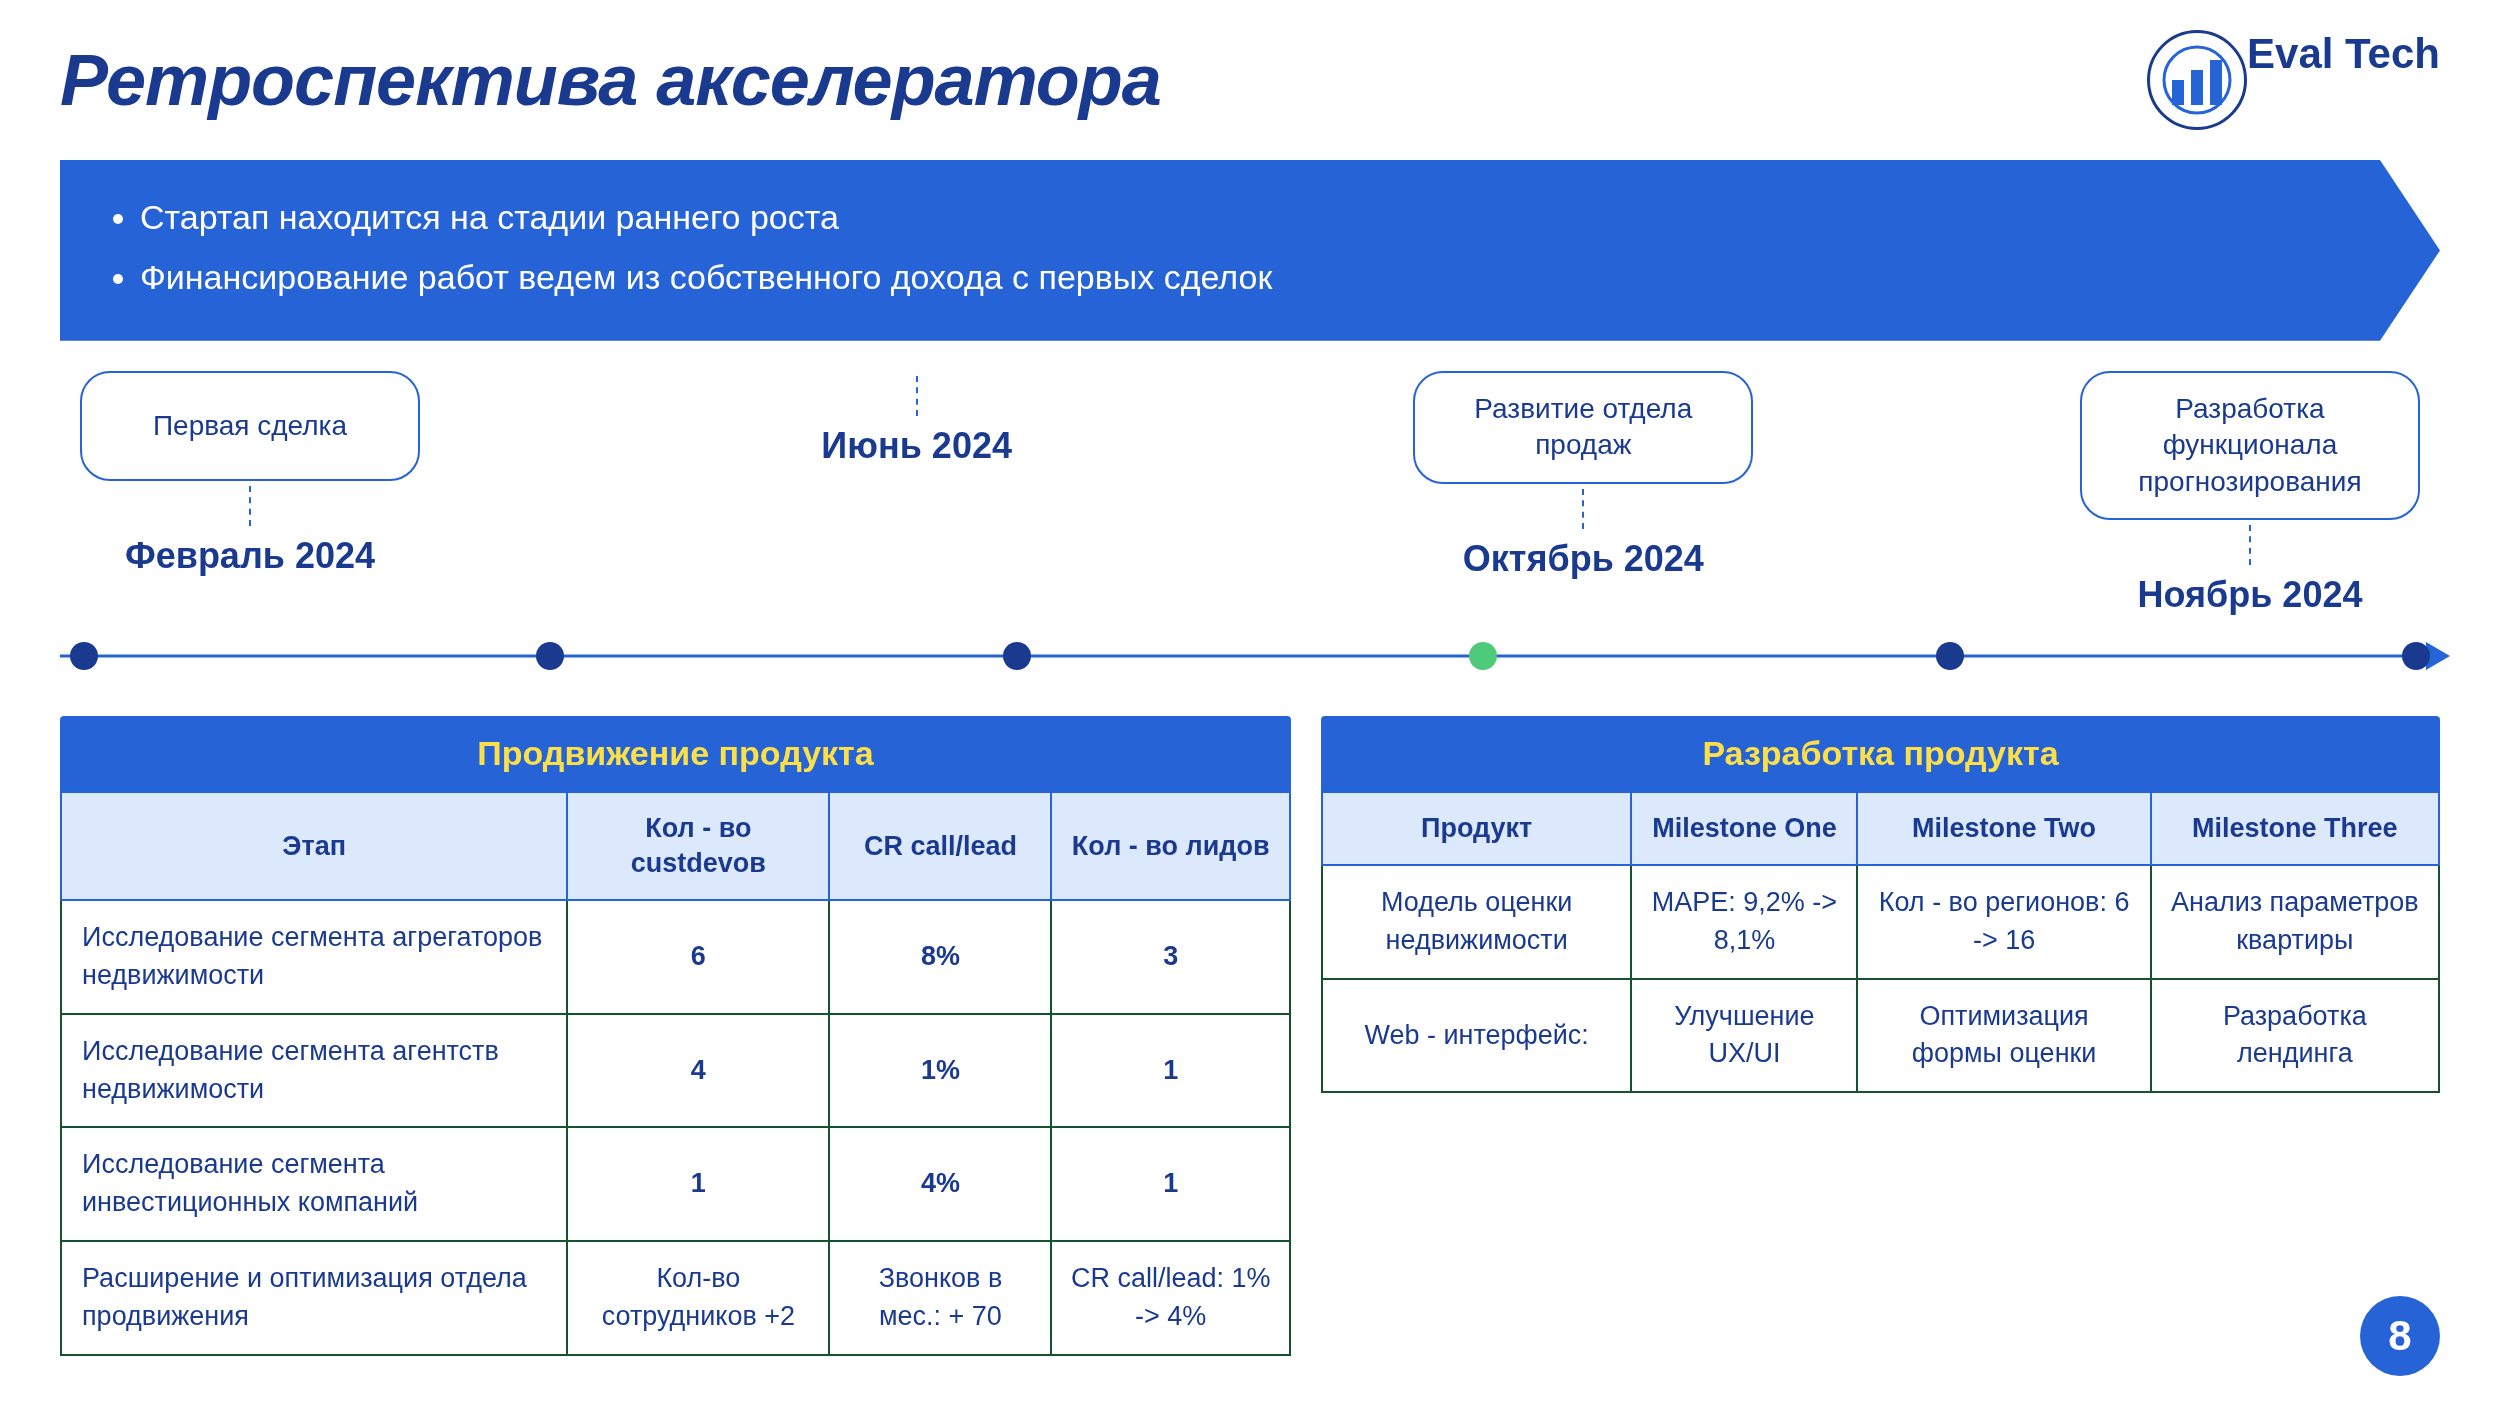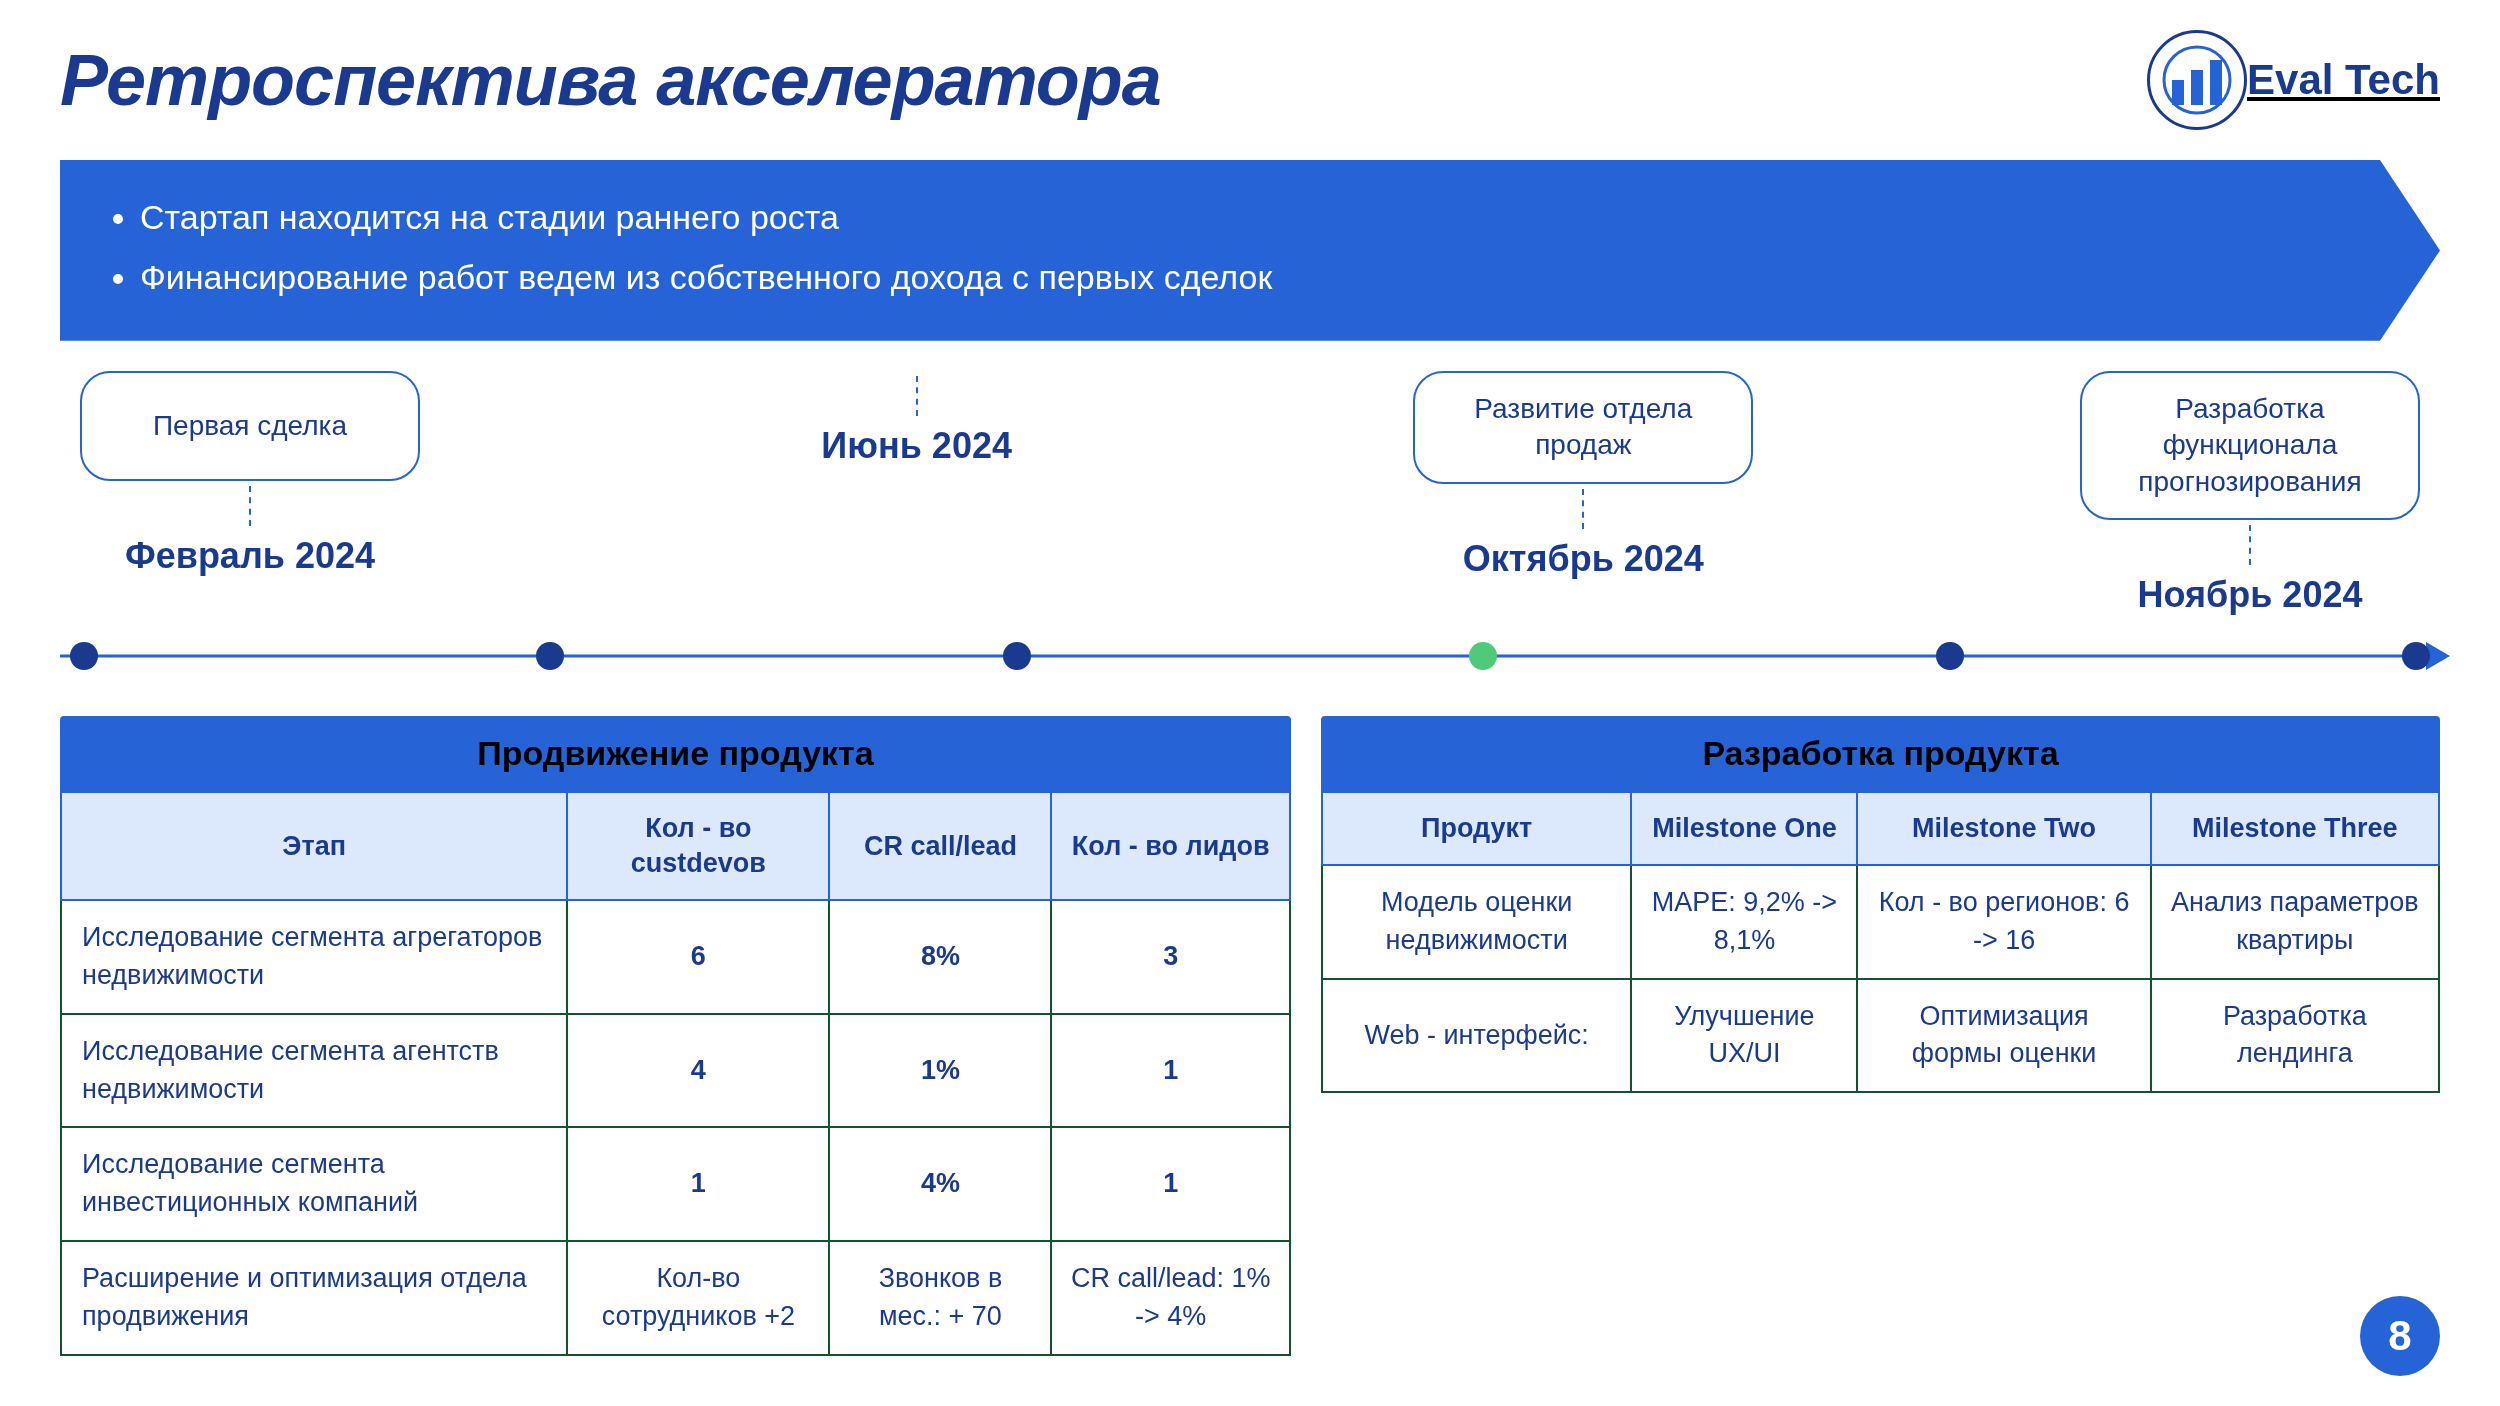--- a/index.html
+++ b/index.html
@@ -21,22 +21,21 @@
     }
     .main-title {
       font-size: 72px;
       font-weight: 900;
       color: #1a3a8f;
       font-style: italic;
       letter-spacing: -1px;
     }
     .logo-area {
       display: flex;
-      align-items: center;
-      text-decoration: underline;
+      align-items: flex-start;
     }
     .logo-icon {
       width: 100px;
       height: 100px;
       border-radius: 50%;
       border: 3px solid #1a3a8f;
       display: flex;
       align-items: center;
       justify-content: center;
     }
@@ -169,21 +168,21 @@
     
     .left-table-wrap {
       flex: 1.1;
     }
     .right-table-wrap {
       flex: 1;
     }
 
     .table-header-blue {
       background: #2563d6;
-      color: #000000;
+      color: #fde047;
       text-align: center;
       font-size: 34px;
       font-weight: 700;
       padding: 18px 0;
       border-radius: 4px 4px 0 0;
     }
 
     table {
       width: 100%;
       border-collapse: collapse;

